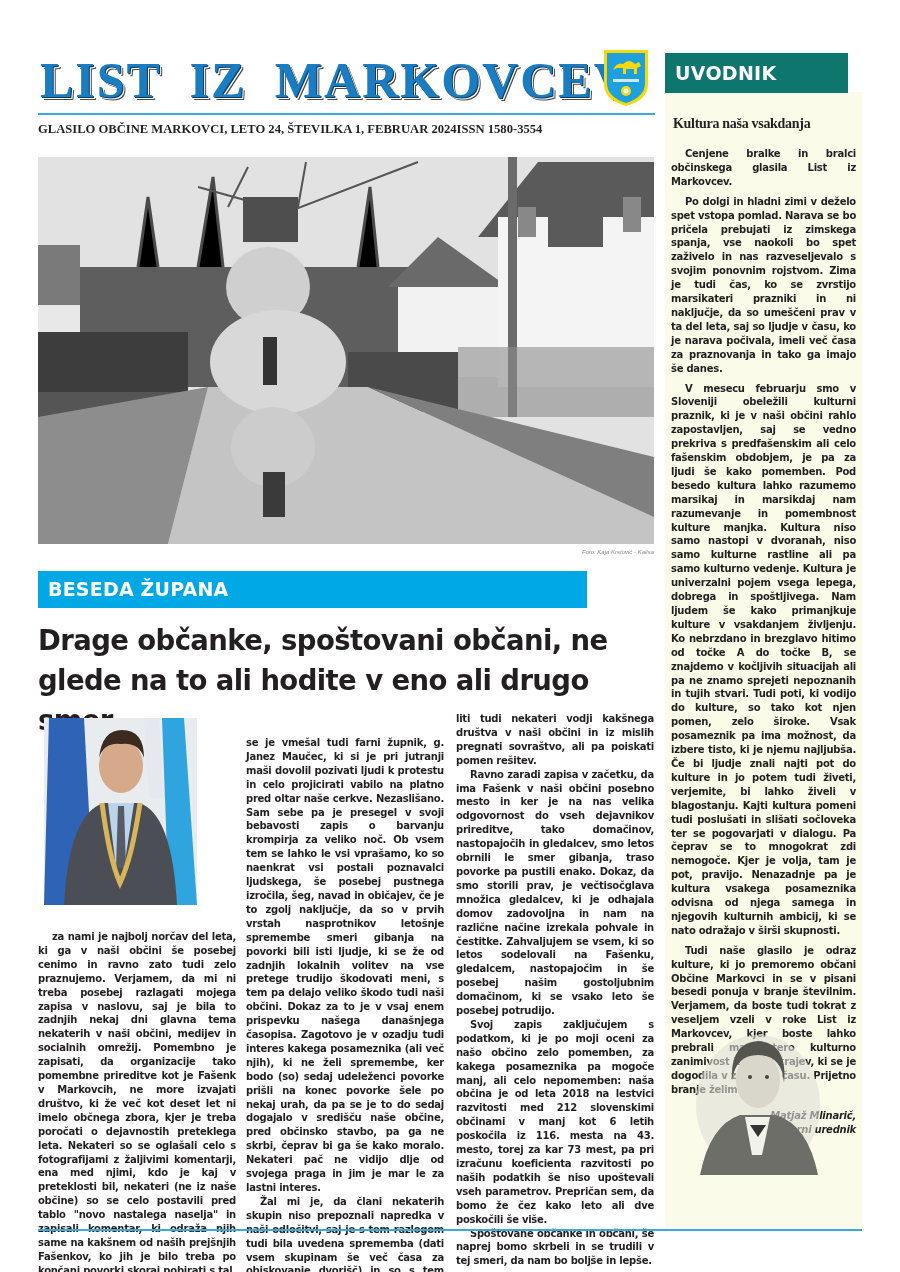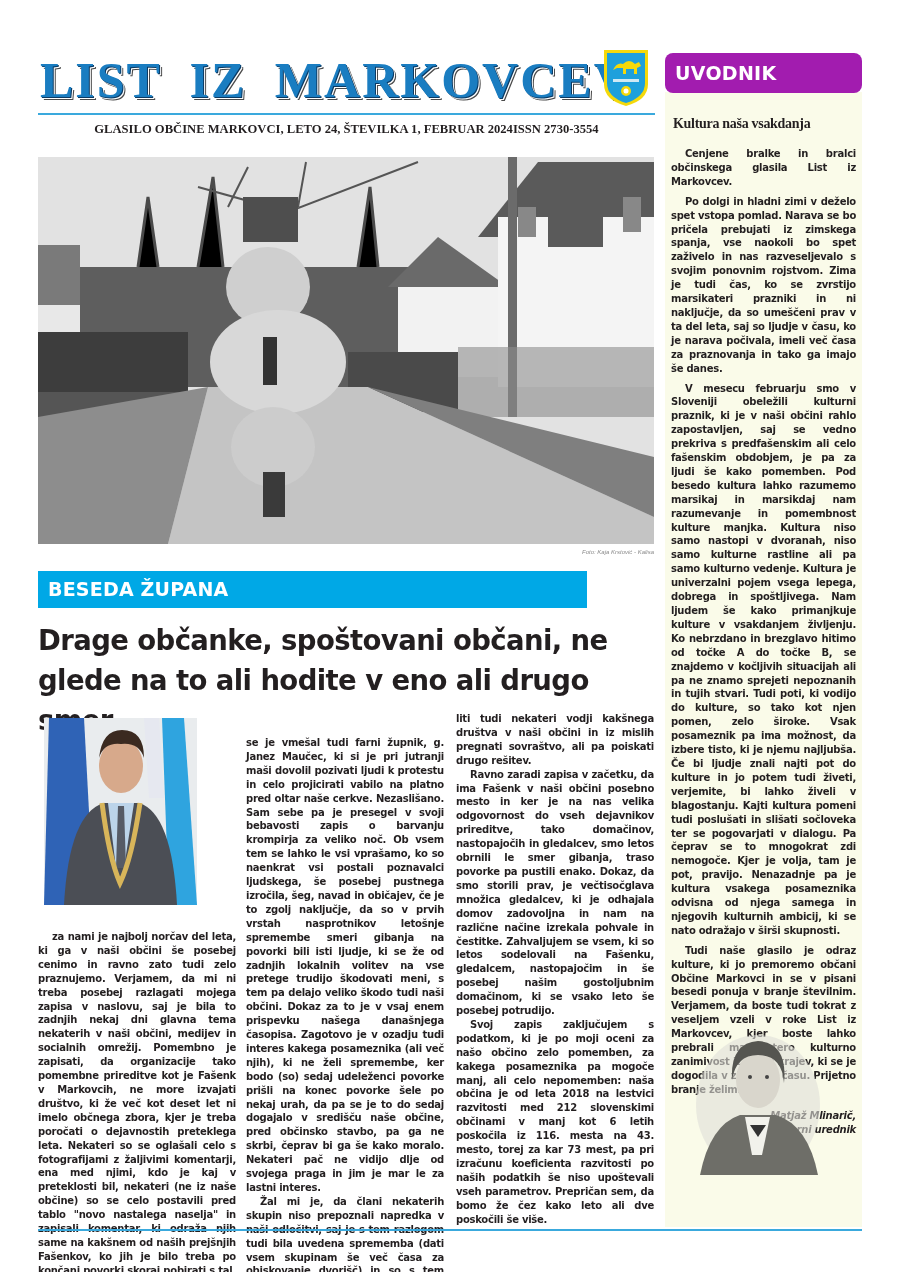--- a/index.html
+++ b/index.html
@@ -18,21 +18,21 @@
     .crest {
       position: absolute; left: 601px; top: 48px; width: 50px; height: 60px;
     }
     .masthead-rule {
       position: absolute; left: 38px; top: 113px; width: 617px; height: 2px; background: #3aa9dd;
     }
     .masthead-sub {
       position: absolute; left: 38px; top: 121px; width: 617px; height: 16px;
       font-family: "Liberation Serif", "DejaVu Serif", serif; font-weight: bold;
       font-size: 12.6px; line-height: 16px; color: #231f20;
-      display: flex; justify-content: center;
+      display: flex; justify-content: flex-start;
     }
 
     
     .hero {
       position: absolute; left: 38px; top: 157px; width: 616px; height: 387px;
       overflow: hidden;
       background: linear-gradient(180deg, #e6e6e6 0%, #dcdcdc 30%, #9a9a9a 45%, #6f6f6f 55%, #a9a9a9 65%, #bdbdbd 100%);
     }
     .hero svg { width: 100%; height: 100%; display: block; }
     .photo-credit {
@@ -71,23 +71,23 @@
       position: absolute; left: 44px; top: 718px; width: 153px; height: 187px; overflow: hidden;
       background: #e8ecef;
     }
     .mayor-photo svg { width: 100%; height: 100%; display: block; }
 
     
     .uvodnik-panel {
       position: absolute; left: 665px; top: 92px; width: 197px; height: 1135px; background: #fafbe9;
     }
     .uvodnik-band {
-      position: absolute; left: 665px; top: 53px; width: 197px; height: 40px; background: #a21caf;
+      position: absolute; left: 665px; top: 53px; width: 183px; height: 40px; background: #0f766e;
       color: #ffffff; font-family: "DejaVu Sans", sans-serif; font-weight: bold; font-size: 19px;
-      line-height: 40px; padding-left: 10px; letter-spacing: 0.3px; border-radius: 8px;
+      line-height: 40px; padding-left: 10px; letter-spacing: 0.3px;
     }
     .uvodnik-title {
       position: absolute; left: 673px; top: 116px; width: 185px; height: 22px;
       font-family: Liberation Serif, serif; font-weight: bold; font-size: 14px; color: #231f20;
       letter-spacing: -0.3px;
     }
     .col4 { left: 671px; top: 147px; width: 185px; }
     .col4 p { margin-bottom: 6px; }
     .portrait {
       position: absolute; left: 690px; top: 1025px; width: 135px; height: 155px;
@@ -108,21 +108,21 @@
     <path d="M6 5 H44 V35 Q44 49 25 55 Q6 49 6 35 Z" fill="#1ea0dc"></path>
     <path d="M12 22 q4 -8 10 -6 q6 -6 12 0 l4 -2 l2 4 l-4 2 v6 l-3 0 v-5 l-8 0 v5 l-3 0 v-6 l-6 0 z" fill="#f5d90a"></path>
     <rect x="12" y="31" width="26" height="3" fill="#cfe9f4"></rect>
     <circle cx="25" cy="43" r="5" fill="#f5d90a"></circle>
     <circle cx="25" cy="43" r="2.5" fill="#ffffff"></circle>
   </svg>
 </div>
 <div class="masthead-rule"></div>
 <div class="masthead-sub">
   <span>GLASILO OBČINE MARKOVCI, LETO 24, ŠTEVILKA 1, FEBRUAR 2024</span>
-  <span>ISSN 2730-3554</span>
+  <span>ISSN 1580-3554</span>
 </div>
 
 <div class="hero">
   <svg viewBox="0 0 616 387" preserveAspectRatio="none" xmlns="http://www.w3.org/2000/svg">
     <rect width="616" height="387" fill="#e2e2e2"></rect>
 
     <rect x="0" y="110" width="380" height="120" fill="#5e5e5e"></rect>
     <path d="M100 110 l10 -70 l10 70 M160 110 l15 -90 l10 90 M320 110 l12 -80 l8 80" stroke="#4a4a4a" stroke-width="3"></path>
 
     <rect x="0" y="88" width="42" height="60" fill="#7a7a7a"></rect>
@@ -177,23 +177,24 @@
 </div>
 
 <div class="col col1">
   <p>za nami je najbolj norčav del leta, ki ga v naši občini še posebej cenimo in ravno zato tudi zelo praznujemo. Verjamem, da mi ni treba posebej razlagati mojega zapisa v naslovu, saj je bila to zadnjih nekaj dni glavna tema nekaterih v naši občini, medijev in socialnih omrežij. Pomembno je zapisati, da organizacije tako pomembne prireditve kot je Fašenk v Markovcih, ne more izvajati društvo, ki že več kot deset let ni imelo občnega zbora, kjer je treba poročati o dejavnostih preteklega leta. Nekateri so se oglašali celo s fotografijami z žaljivimi komentarji, ena med njimi, kdo je kaj v preteklosti bil, nekateri (ne iz naše občine) so se celo postavili pred tablo "novo nastalega naselja" in zapisali komentar, ki odraža njih same na kakšnem od naših prejšnjih Fašenkov, ko jih je bilo treba po končani povorki skoraj pobirati s tal. Ponovno (kot v novembru 2022)</p>
 </div>
 <div class="col col2">
   <p class="noindent">se je vmešal tudi farni župnik, g. Janez Maučec, ki si je pri jutranji maši dovolil pozivati ljudi k protestu in celo projicirati vabilo na platno pred oltar naše cerkve. Nezaslišano. Sam sebe pa je presegel v svoji bebavosti zapis o barvanju krompirja za veliko noč. Ob vsem tem se lahko le vsi vprašamo, ko so naenkrat vsi postali poznavalci ljudskega, še posebej pustnega izročila, šeg, navad in običajev, če je to zgolj naključje, da so v prvih vrstah nasprotnikov letošnje spremembe smeri gibanja na povorki bili isti ljudje, ki se že od zadnjih lokalnih volitev na vse pretege trudijo škodovati meni, s tem pa delajo veliko škodo tudi naši občini. Dokaz za to je v vsaj enem prispevku našega današnjega časopisa. Zagotovo je v ozadju tudi interes kakega posameznika (ali več njih), ki ne želi spremembe, ker bodo (so) sedaj udeleženci povorke prišli na konec povorke šele po nekaj urah, da pa se je to do sedaj dogajalo v središču naše občine, pred občinsko stavbo, pa ga ne skrbi, čeprav bi ga še kako moralo. Nekateri pač ne vidijo dlje od svojega praga in jim je mar le za lastni interes.</p>
   <p>Žal mi je, da člani nekaterih skupin niso prepoznali napredka v naši odločitvi, saj je s tem razlogom tudi bila uvedena sprememba (dati vsem skupinam še več časa za obiskovanje dvorišč) in so s tem okrnili samo dogajanje v središču občine (pred približno štiri tisoč gledalci) in vnesli nestrpnost in nemir med ljudi. Verjetno bodo morali o svojem pozivu k bojkotu uradnega dogajanja razmis-</p>
 </div>
 <div class="col col3">
-  <p class="noindent">liti tudi nekateri vodji kakšnega društva v naši občini in iz mislih pregnati sovraštvo, ali pa poiskati drugo rešitev.</p>
+  <p class="noindent">liti tudi nekateri vodji kakšnega društva v naši občini in iz mislih pregnati sovraštvo, ali pa poiskati pomen rešitev.</p>
   <p>Ravno zaradi zapisa v začetku, da ima Fašenk v naši občini posebno mesto in ker je na nas velika odgovornost do vseh dejavnikov prireditve, tako domačinov, nastopajočih in gledalcev, smo letos obrnili le smer gibanja, traso povorke pa pustili enako. Dokaz, da smo storili prav, je večtisočglava množica gledalcev, ki je odhajala domov zadovoljna in nam na različne načine izrekala pohvale in čestitke. Zahvaljujem se vsem, ki so letos sodelovali na Fašenku, gledalcem, nastopajočim in še posebej našim gostoljubnim domačinom, ki se vsako leto še posebej potrudijo.</p>
   <p>Svoj zapis zaključujem s podatkom, ki je po moji oceni za našo občino zelo pomemben, za kakega posameznika pa mogoče manj, ali celo nepomemben: naša občina je od leta 2018 na lestvici razvitosti med 212 slovenskimi občinami v manj kot 6 letih poskočila iz 116. mesta na 43. mesto, torej za kar 73 mest, pa pri izračunu koeficienta razvitosti po naših podatkih še niso upoštevali vseh parametrov. Prepričan sem, da bomo že čez kako leto ali dve poskočili še više.</p>
+  <p>Spoštovane občanke in občani, še naprej bomo skrbeli in se trudili v tej smeri, da nam bo boljše in lepše.</p>
 </div>
 
 <div class="uvodnik-panel"></div>
 <div class="uvodnik-band">UVODNIK</div>
 <div class="uvodnik-title">Kultura naša vsakdanja</div>
 <div class="col col4">
   <p>Cenjene bralke in bralci občinskega glasila List iz Markovcev.</p>
   <p>Po dolgi in hladni zimi v deželo spet vstopa pomlad. Narava se bo pričela prebujati iz zimskega spanja, vse naokoli bo spet zaživelo in nas razveseljevalo s svojim ponovnim rojstvom. Zima je tudi čas, ko se zvrstijo marsikateri prazniki in ni naključje, da so umeščeni prav v ta del leta, saj so ljudje v času, ko je narava počivala, imeli več časa za praznovanja in tako ga imajo še danes.</p>
   <p>V mesecu februarju smo v Sloveniji obeležili kulturni praznik, ki je v naši občini rahlo zapostavljen, saj se vedno prekriva s predfašenskim ali celo fašenskim obdobjem, je pa za ljudi še kako pomemben. Pod besedo kultura lahko razumemo marsikaj in marsikdaj nam razumevanje in pomembnost kulture manjka. Kultura niso samo nastopi v dvoranah, niso samo kulturne rastline ali pa samo kulturno vedenje. Kultura je univerzalni pojem vsega lepega, dobrega in spoštljivega. Nam ljudem še kako primanjkuje kulture v vsakdanjem življenju. Ko nebrzdano in brezglavo hitimo od točke A do točke B, se znajdemo v kočljivih situacijah ali pa ne znamo sprejeti nepoznanih in tujih stvari. Tudi poti, ki vodijo do kulture, so tako kot njen pomen, zelo široke. Vsak posameznik pa ima možnost, da izbere tisto, ki je njemu najljubša. Če bi ljudje znali najti pot do kulture in jo potem tudi živeti, verjemite, bi lahko živeli v blagostanju. Kajti kultura pomeni tudi poslušati in slišati sočloveka ter se pogovarjati v dialogu. Pa čeprav se to mnogokrat zdi nemogoče. Kjer je volja, tam je pot, pravijo. Nenazadnje pa je kultura vsakega posameznika odvisna od njega samega in njegovih kulturnih ambicij, ki se nato odražajo v širši skupnosti.</p>
   <p>Tudi naše glasilo je odraz kulture, ki jo premoremo občani Občine Markovci in se v pisani besedi ponuja v branje številnim. Verjamem, da boste tudi tokrat z veseljem vzeli v roke List iz Markovcev, kjer boste lahko prebrali marsikatero kulturno zanimivost iz naših krajev, ki se je dogodila v zimskem času. Prijetno branje želim.</p>

